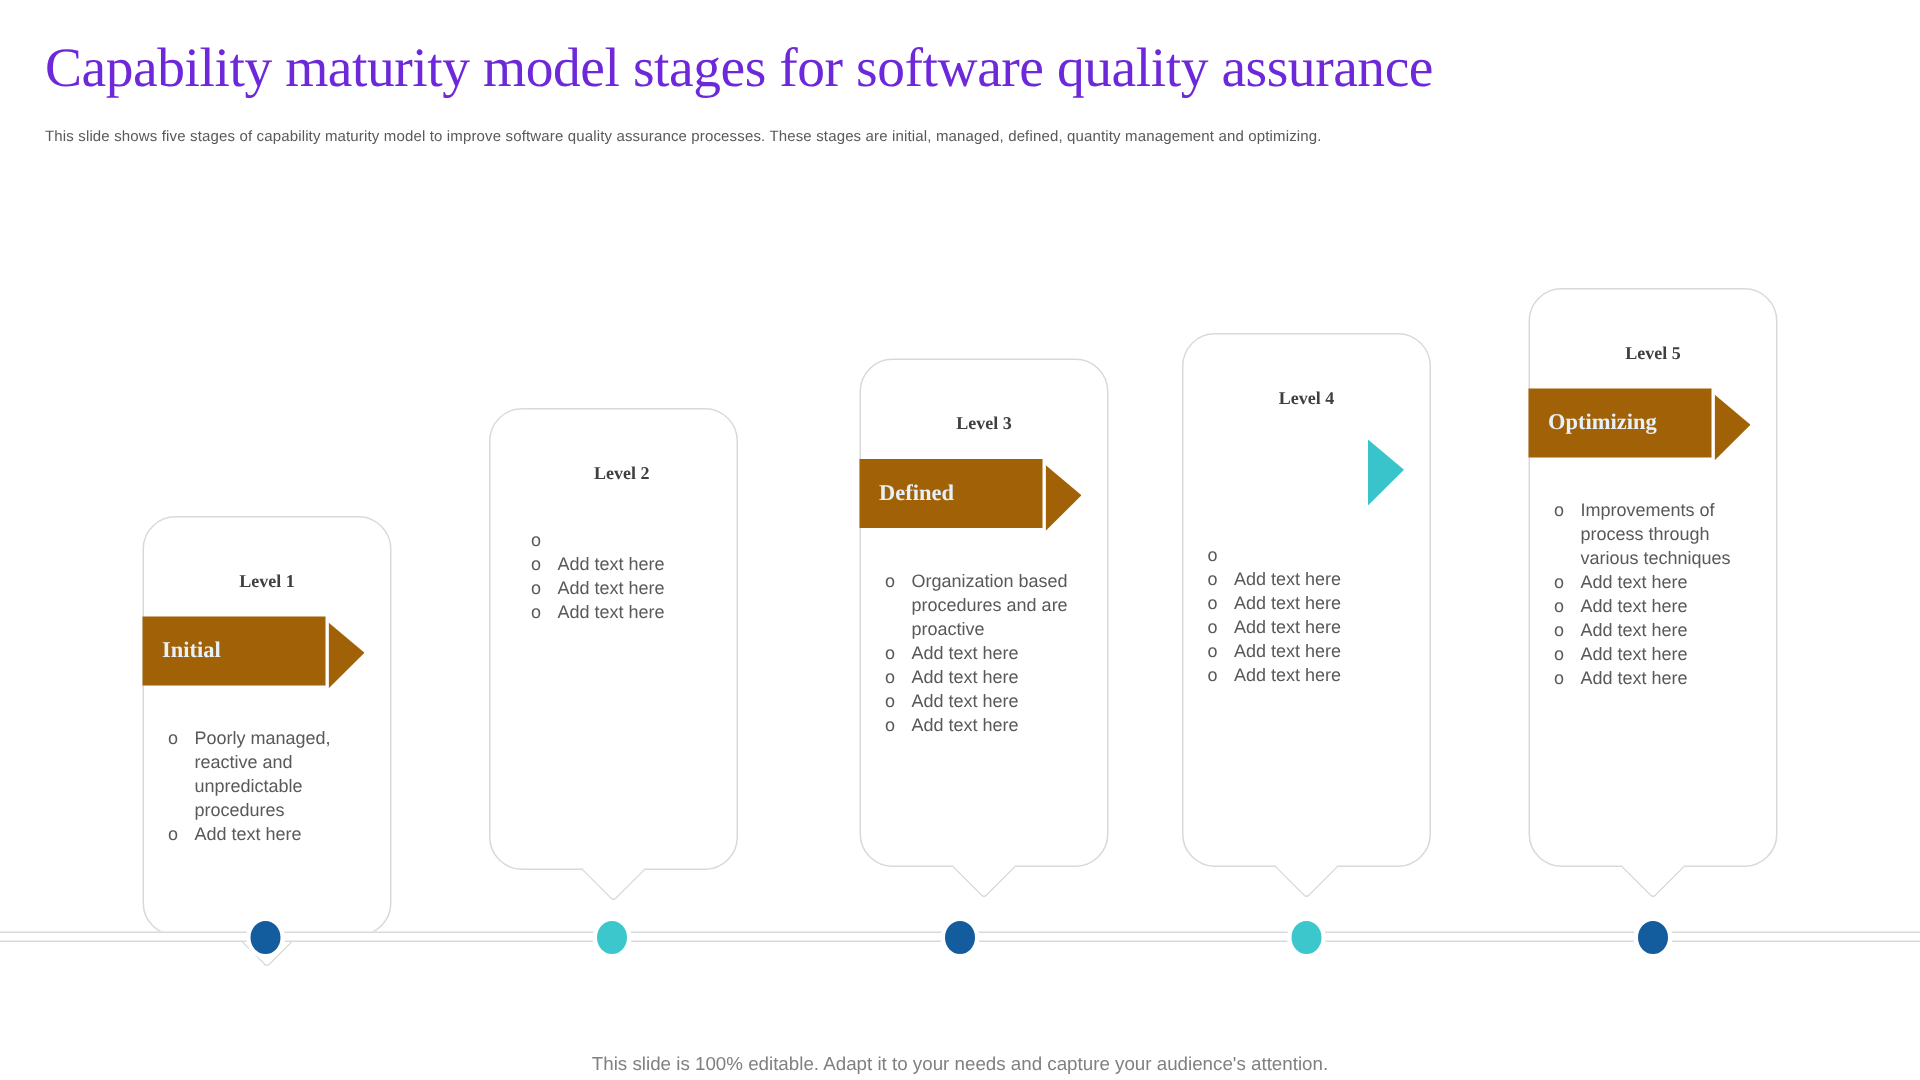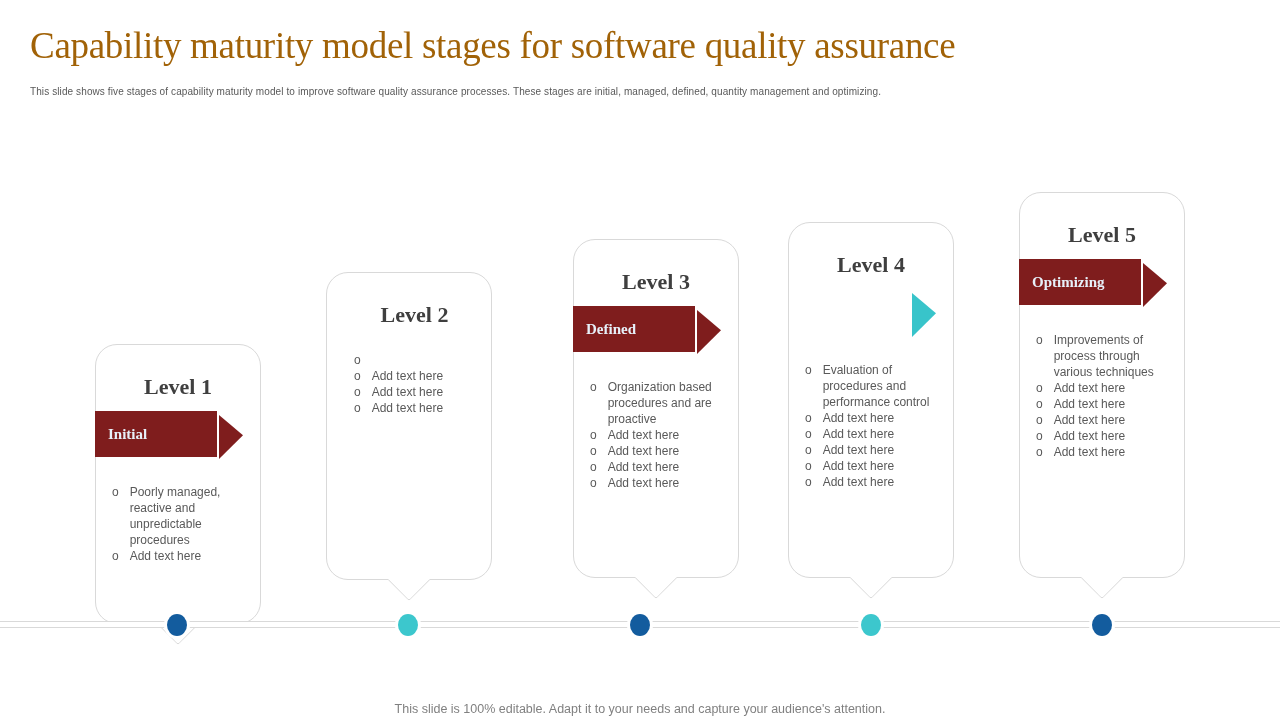--- a/index.html
+++ b/index.html
@@ -8,21 +8,21 @@
     font-family:"Liberation Sans", sans-serif;
     background:#ffffff;
     position:relative;
     overflow:hidden;
   }
   .slide { position:absolute; inset:0; background:#fff; }
 
   .title {
     position:absolute; left:30px; top:24px;
     font-family:"Liberation Serif", serif;
-    font-size:37px; font-weight:400; color:#a16207;
+    font-size:37px; font-weight:400; color:#6d28d9;
     white-space:nowrap; letter-spacing:-0.3px;
   }
   .subtitle {
     position:absolute; left:30px; top:86px;
     font-size:10px; color:#595959; letter-spacing:0.1px;
     white-space:nowrap;
   }
 
   
   .card {
@@ -31,36 +31,36 @@
   }
   .card-0 { left:95px;  top:300px; height:280px;margin-top:44px; }
   .card-1 { left:326px; top:272px; height:308px;padding-left:11px; }
   .card-2 { left:557px; top:239px; height:339px;margin-left:16px; }
   .card-3 { left:788px; top:222px; height:356px; }
   .card-4 { left:1019px;top:192px; height:386px; }
 
   .level {
     margin-top:32px; text-align:center;
     font-family:"Liberation Serif", serif;
-    font-weight:700; font-size:22px; color:#3f3f3f;
+    font-weight:700; font-size:12px; color:#3f3f3f;
     line-height:20px;
   }
 
   .arrow { position:relative; height:46px; margin-top:14px; margin-left:-1px; width:148px; }
   .arrow-body {
     position:absolute; left:0; top:0; width:122px; height:46px;
     display:flex; align-items:center; padding-left:13px;
     font-family:"Liberation Serif", serif; font-weight:700; font-size:15px;
     line-height:17px;
   }
   .arrow-tip {
     position:absolute; left:124px; top:4px; width:24px; height:44px;
     clip-path:polygon(0 0, 100% 46%, 0 100%);
   }
-  .arrow.blue .arrow-body, .arrow.blue .arrow-tip { background:#7f1d1d; }
+  .arrow.blue .arrow-body, .arrow.blue .arrow-tip { background:#a16207; }
   .arrow.blue .arrow-body { color:#e7f0f9; }
   .arrow.teal .arrow-body, .arrow.teal .arrow-tip { background:#38c4ca; }
   .arrow.teal .arrow-body { color:#1d4356; }
 
   .bullets { list-style:none; margin-top:27px; padding:0 8px 0 16px; }
   .bullets li {
     display:flex; gap:11px;
     font-size:12px; line-height:16px; color:#595959;
   }
   .bullets .marker { flex:0 0 auto; }
@@ -178,21 +178,20 @@
   </div>
 
   <div class="card card-3">
     <div class="level">Level 4</div>
     <div class="arrow teal">
       <div class="arrow-tip"></div>
     </div>
     <ul class="bullets">
       <li>
           <span class="marker">o</span>
-          <span>Evaluation of procedures and performance control</span>
         </li>
       <li>
           <span class="marker">o</span>
           <span>Add text here</span>
         </li>
       <li>
           <span class="marker">o</span>
           <span>Add text here</span>
         </li>
       <li>

